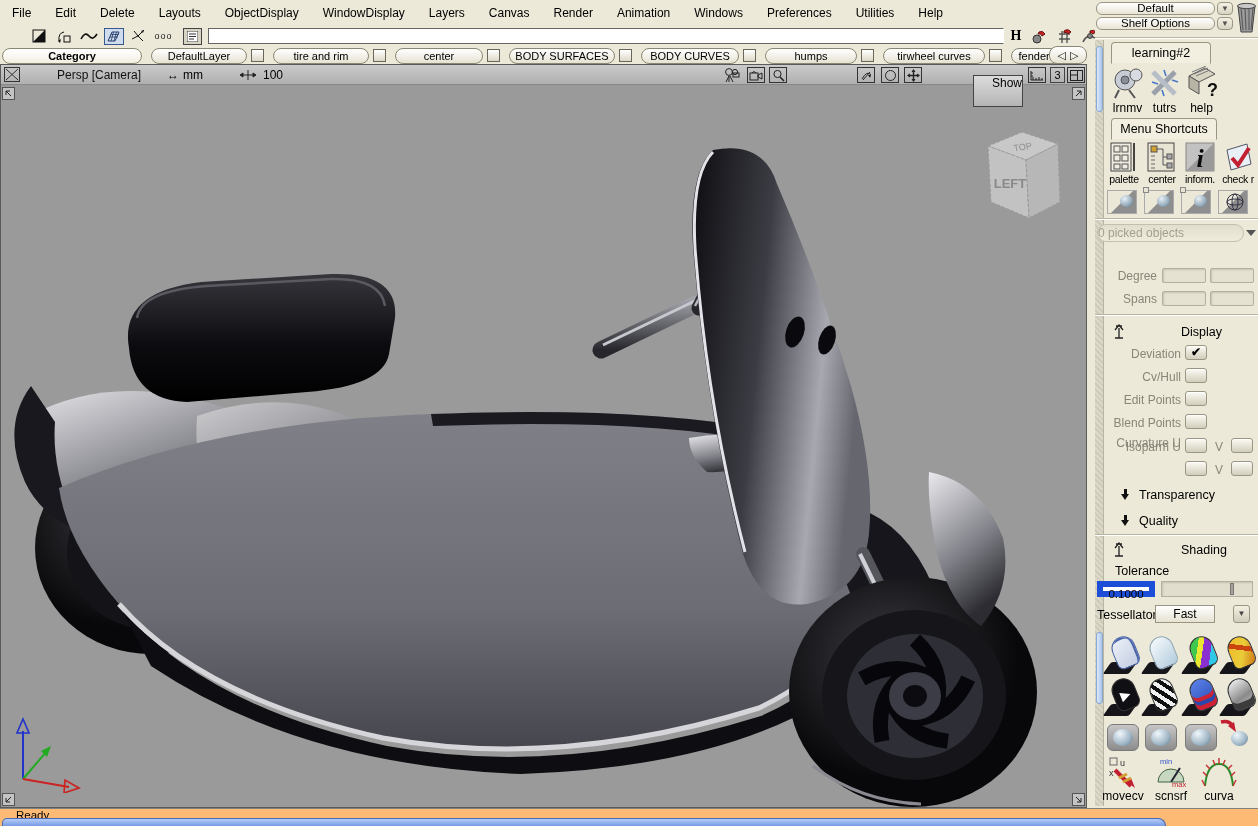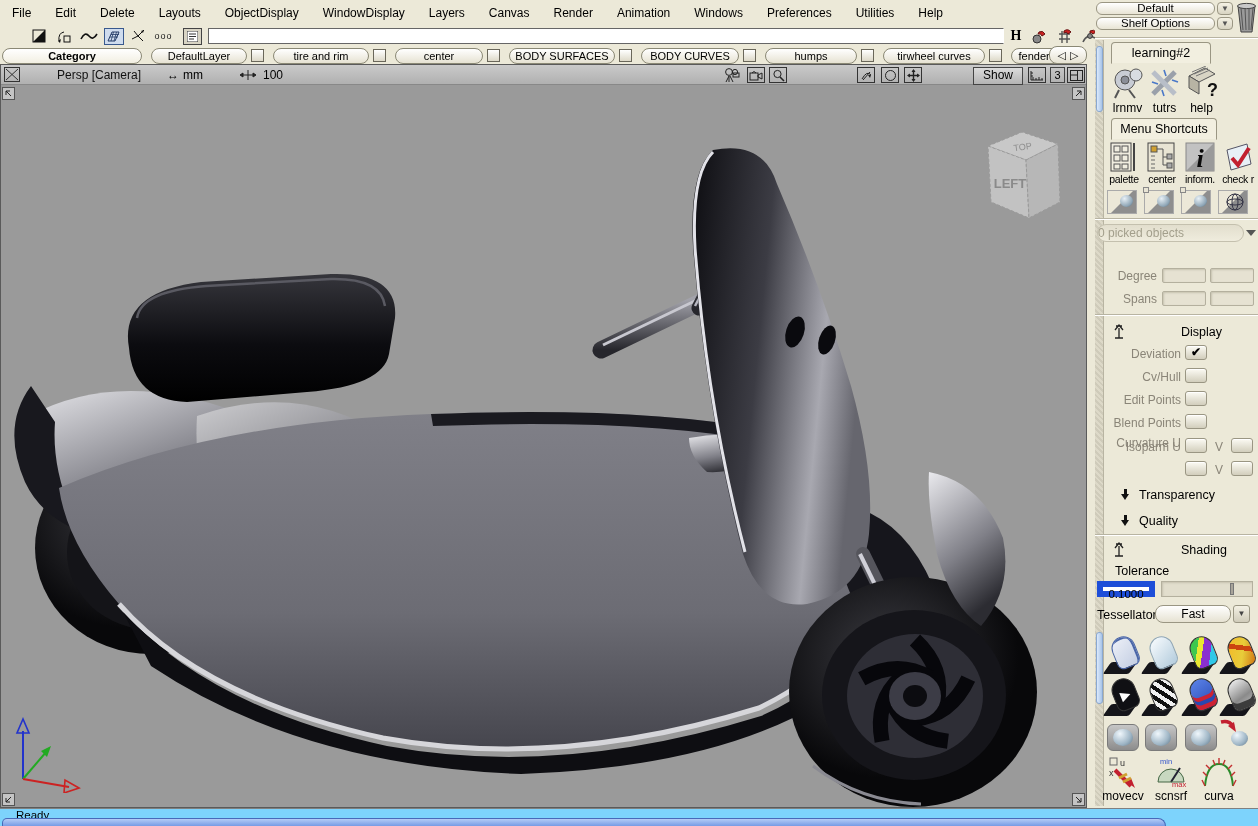--- a/index.html
+++ b/index.html
@@ -35,21 +35,21 @@
   .vphead { position:absolute; top:0; left:0; right:0; height:20px; background:linear-gradient(#cacaca,#b0b0b0); border-bottom:1px solid #888; }
   .vclose { position:absolute; left:3px; top:2px; width:16px; height:15px; border:1px solid #333; }
   .vclose svg { display:block; }
   .vtitle { position:absolute; left:56px; top:3px; font-size:12px; color:#111; }
   .vlink { position:absolute; left:166px; top:3px; font-size:12px; }
   .vunits { position:absolute; left:182px; top:3px; font-size:12px; }
   .vzoomico { position:absolute; left:238px; top:4px; }
   .vzoom { position:absolute; left:262px; top:3px; font-size:12px; }
   .vh-ico { position:absolute; top:2px; width:18px; height:16px; display:flex; align-items:center; justify-content:center; }
   .boxed { border:1px solid #333; }
-  .showbtn { position:absolute; top:2px; left:972px; width:50px; height:18px; border:1px solid #444; background:linear-gradient(#dcdcdc,#b4b4b4); font-size:12px; text-align:center; line-height:14px; }
+  .showbtn { position:absolute; top:10px; left:972px; width:50px; height:32px; border:1px solid #444; background:linear-gradient(#dcdcdc,#b4b4b4); font-size:12px; text-align:right; line-height:14px; }
   .threebtn { position:absolute; top:2px; left:1049px; width:15px; height:16px; border:1px solid #444; font-size:11px; text-align:center; line-height:14px; }
   .vparea { position:absolute; top:21px; left:0; right:0; bottom:0; overflow:hidden; }
   .vpcorner { position:absolute; width:13px; height:13px; border:1px solid #555; background:#c4c4c4; }
   .vpcorner svg { display:block; }
 
   
   .panel { position:absolute; top:0; left:1095px; width:163px; height:808px; background:#ece9d8; }
   .dd { position:absolute; left:1px; width:119px; height:13px; border:1px solid #9a9683; border-radius:6px; background:linear-gradient(#fff,#e8e4d4); font-size:11.5px; text-align:center; line-height:11px; }
   .ddarrow { position:absolute; left:122px; width:16px; height:13px; border:1px solid #9a9683; border-radius:4px; background:linear-gradient(#f4f1e4,#d8d4c2); display:flex; align-items:center; justify-content:center; font-size:8px; color:#555; }
   .trash { position:absolute; left:140px; top:2px; width:23px; height:32px; }
@@ -73,21 +73,21 @@
   .secthead .txt { position:absolute; left:38px; top:3px;margin-left:48px; }
   .secthead svg { position:absolute; left:18px; top:2px; }
   .pcb { position:absolute; width:22px; height:15px; border:1px solid #9a9683; border-radius:3px; background:linear-gradient(#fcfbf4,#d2cebc); box-shadow:inset 0 1px 0 #fff; font-size:12px; font-weight:bold; text-align:center; line-height:13px; }
   .dsarrow { position:absolute; width:9px; height:11px; }
   .dsarrow::before { content:""; position:absolute; left:3px; top:0; width:3px; height:5px; background:#111; }
   .dsarrow::after { content:""; position:absolute; left:0; top:5px; border-top:6px solid #111; border-left:4.5px solid transparent; border-right:4.5px solid transparent; }
   .dslabel { position:absolute; font-size:12.5px; }
   .tolbox { position:absolute; left:2px; width:58px; height:16px; border:6px solid #1d4ed8; background:#fff; font-size:11.5px; text-align:center; line-height:14px; }
   .slider { position:absolute; left:66px; width:92px; height:16px; border:1px solid #b4b09e; background:#e2decd; box-shadow:inset 1px 1px 2px #c6c2b0; }
   .sthumb2 { position:absolute; left:68px; top:1px; width:4px; height:12px; background:#a8a49a; border:1px solid #777; }
-  .tessdd { position:absolute; left:60px; width:76px; height:18px; border:1px solid #9a9683; border-radius:8px; background:linear-gradient(#fff,#e6e2d2); font-size:12px; text-align:center; line-height:16px; }
+  .tessdd { position:absolute; left:60px; width:60px; height:18px; border:1px solid #9a9683; border-radius:0; background:linear-gradient(#fff,#e6e2d2); font-size:12px; text-align:center; line-height:16px; }
   .tessarrow { position:absolute; left:138px; width:17px; height:18px; border:1px solid #9a9683; border-radius:3px; background:linear-gradient(#f4f1e4,#d0ccba); text-align:center; font-size:8px; line-height:16px; color:#444; }
 
   
   .shoewrap { position:absolute; width:36px; height:40px; }
   .sole { position:absolute; left:0px; bottom:2px; width:26px; height:12px; background:#15151a; transform:skewX(-35deg); border-radius:2px; }
   .shoe { position:absolute; left:6px; top:0; width:24px; height:32px; border-radius:12px 12px 7px 7px; transform:rotate(-22deg); border:1px solid #333; }
   .s1 { background:linear-gradient(150deg,#eef1f8,#c2cde2); border-color:#4a66a8; box-shadow:inset -6px 0 0 -4px #4a66a8, inset 0 10px 0 -8px #4a66a8; }
   .s2 { background:linear-gradient(150deg,#fafdff,#b2cbdc); border-color:#8fa6b6; }
   .s3 { background:linear-gradient(120deg,#3ec84e 0 32%,#e8e832 32% 48%,#8a30d0 48% 72%,#30c8e8 72% 100%); }
   .s4 { background:linear-gradient(30deg,rgba(0,0,0,0) 0 55%,#cc4410 55% 68%,rgba(0,0,0,0) 68%),linear-gradient(120deg,#f5b826,#e8cc3a 55%,#d07010); }
@@ -98,21 +98,21 @@
   .s8 { background:linear-gradient(165deg,#f2f2f2,#8a8a8a 60%,#c2c2c2); box-shadow:inset 0 -7px 0 #3c3c3c; }
 
   .sphbtn { position:absolute; width:32px; height:27px; border-radius:6px; background:linear-gradient(#c6c6c6,#8c8c8c); border:1px solid #7a7a7a; display:flex; align-items:center; justify-content:center; }
   .sph2 { width:20px; height:17px; border-radius:50%; background:radial-gradient(circle at 35% 28%,#f0f7fc,#9fb6c6 60%,#5c7486); }
   .redarr { position:absolute; left:-6px; top:-8px; width:18px; height:14px; }
 
   .btool { position:absolute; width:48px; display:flex; flex-direction:column; align-items:center; }
   .btool .lab { font-size:12px; margin-top:1px; }
 
   
-  .statusbar { position:absolute; top:808px; left:0; width:1258px; height:18px; background:#7dd3fc; border-top:1px solid #808080; }
+  .statusbar { position:absolute; top:808px; left:0; width:1258px; height:18px; background:#fdba74; border-top:1px solid #808080; }
   .ready { position:absolute; left:16px; top:0px; font-size:11.5px; }
   .bluebar { position:absolute; left:2px; top:9px; width:1164px; height:9px; border:1px solid #4868b8; border-bottom:none; border-radius:5px 8px 0 0; background:linear-gradient(#b4ccf6,#6e94e2); }
 </style>
 </head>
 <body>
 
 <div class="menubar">
   <span class="menu-item">File</span>
   <span class="menu-item">Edit</span>
   <span class="menu-item">Delete</span>

